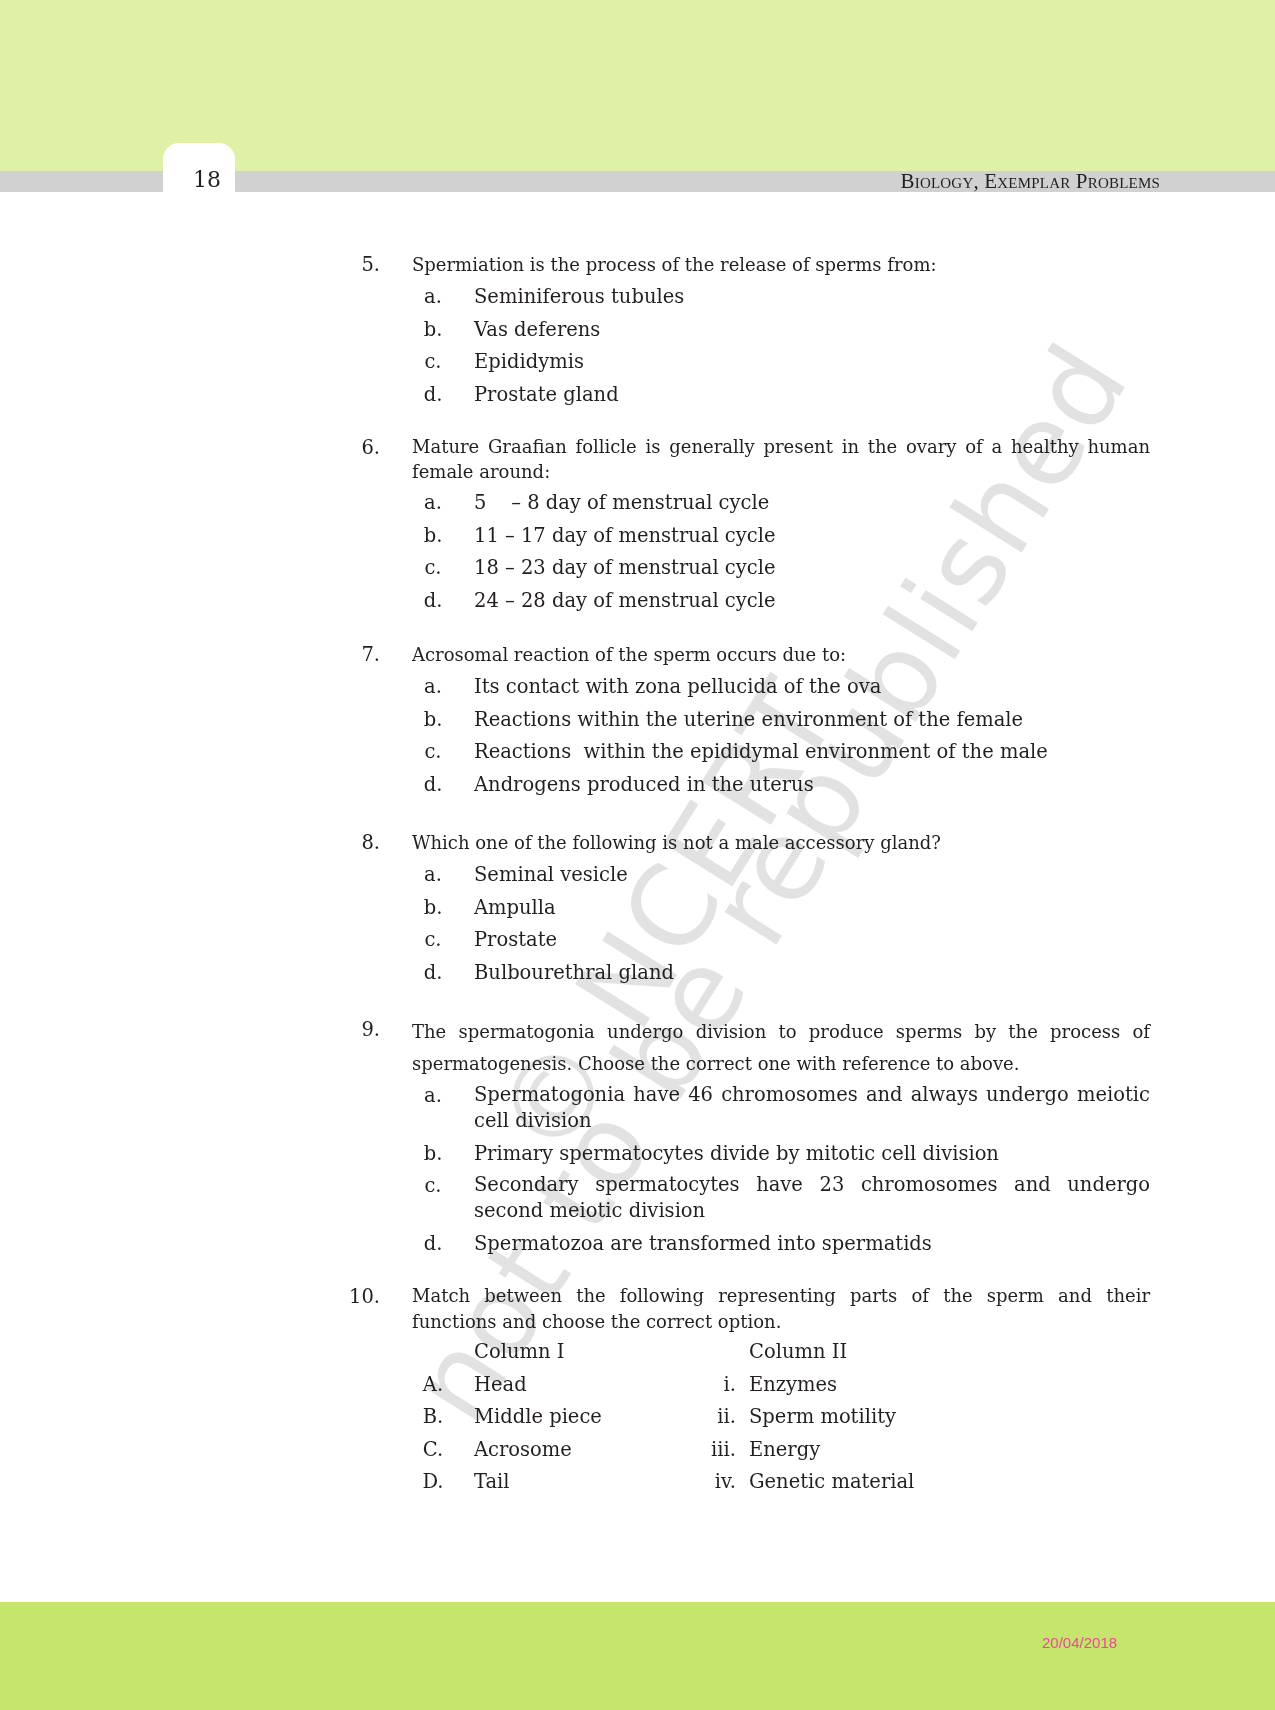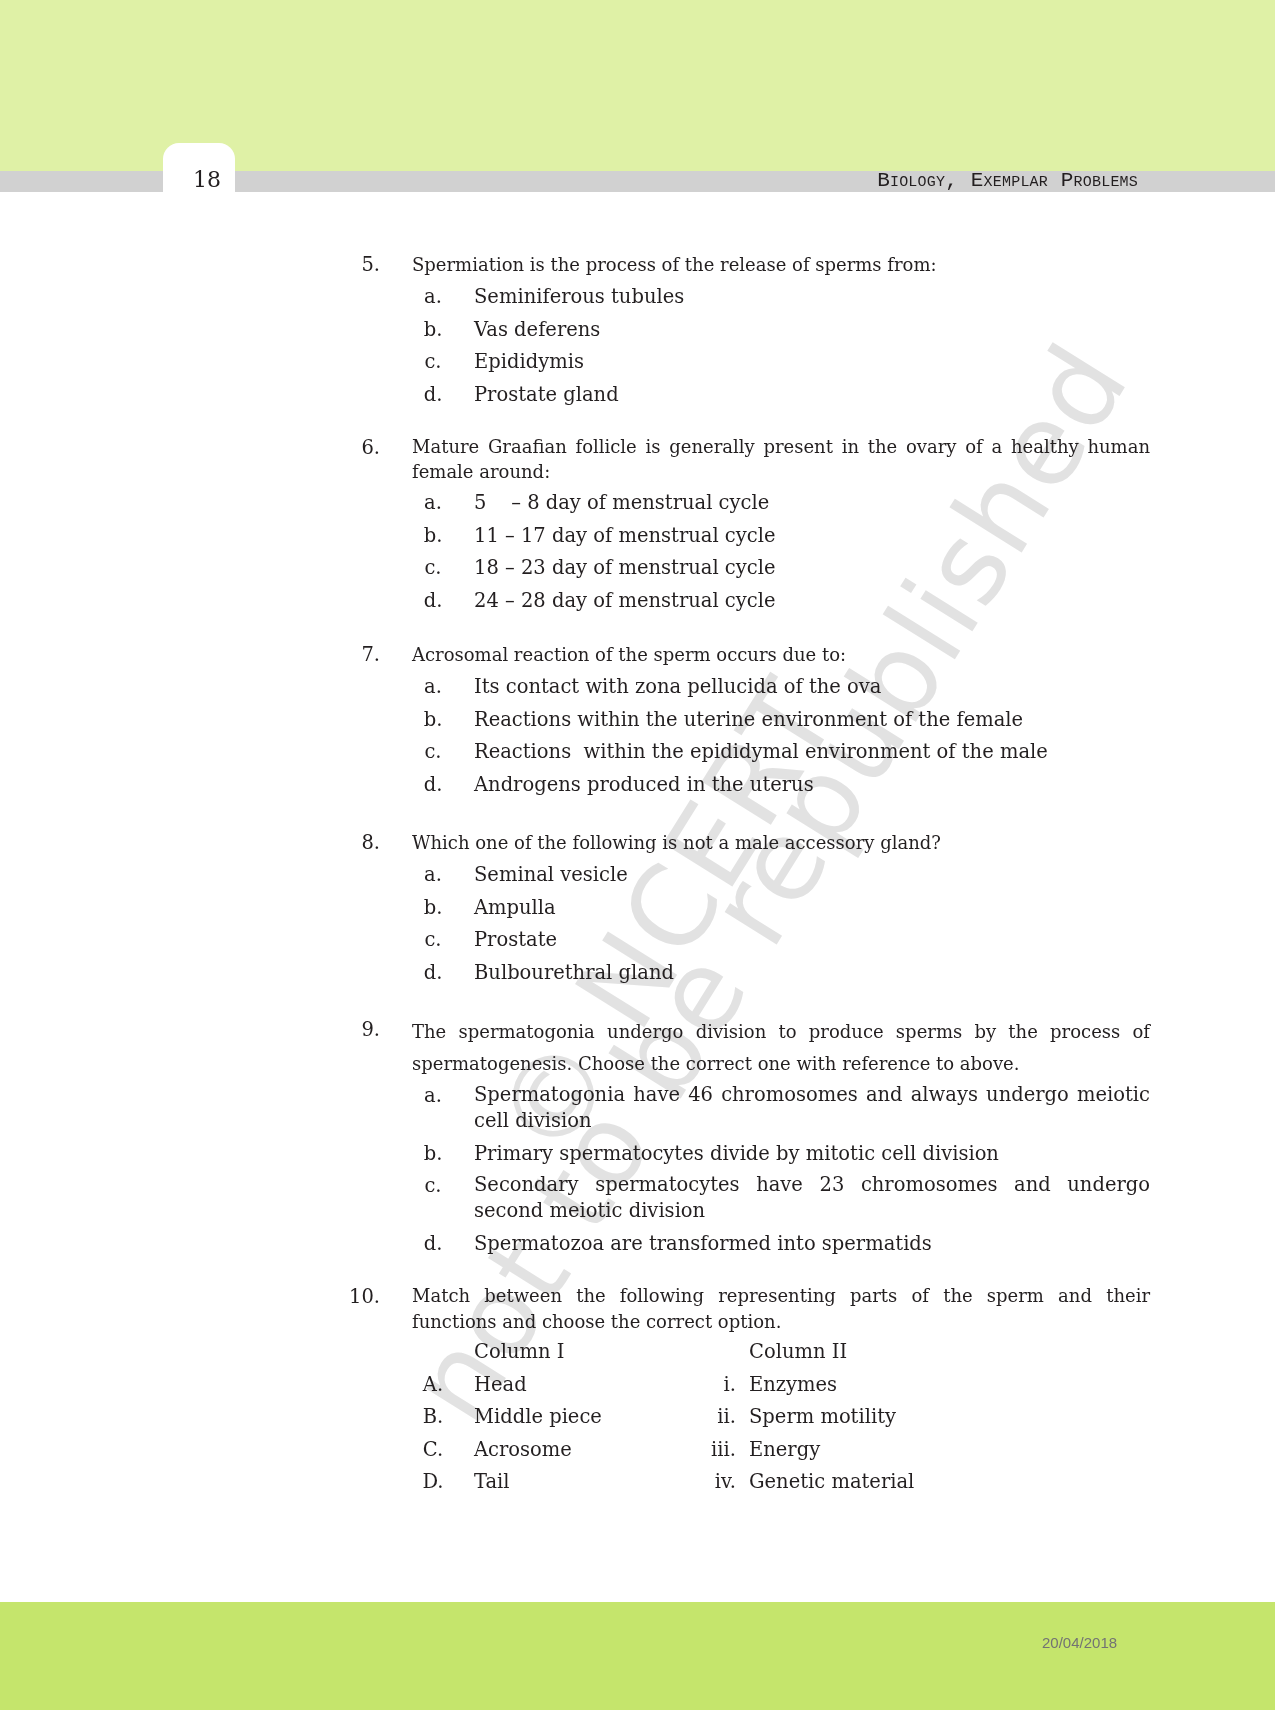--- a/index.html
+++ b/index.html
@@ -38,39 +38,39 @@
       position: absolute;
       left: 163px; top: 167px;
       width: 88px;
       text-align: center;
       font-family: "DejaVu Serif", serif;
       font-size: 22px;
       color: #231f20;
     }
     .running-title {
       position: absolute;
-      right: 137px; top: 169px;
-      font-family: Liberation Mono, monospace;
+      right: 115px; top: 169px;
+      font-family: Liberation Serif, serif;
       font-size: 21px;
       font-variant: small-caps;
       letter-spacing: 0.2px;
       color: #231f20;
     }
     .footer-band {
       position: absolute;
       left: 0; top: 1602px;
       width: 1275px; height: 108px;
       background: #c5e56c;
     }
     .footer-date {
       position: absolute;
       left: 1042px; top: 1634px;
       font-family: "Liberation Sans", sans-serif;
       font-size: 15px;
-      color: #737373;
+      color: #ec4899;
     }
     .watermark {
       position: absolute;
       left: 0; top: 0;
       width: 1275px; height: 1710px;
       pointer-events: none;
       z-index: 1;
     }
     .wm-line {
       position: absolute;

